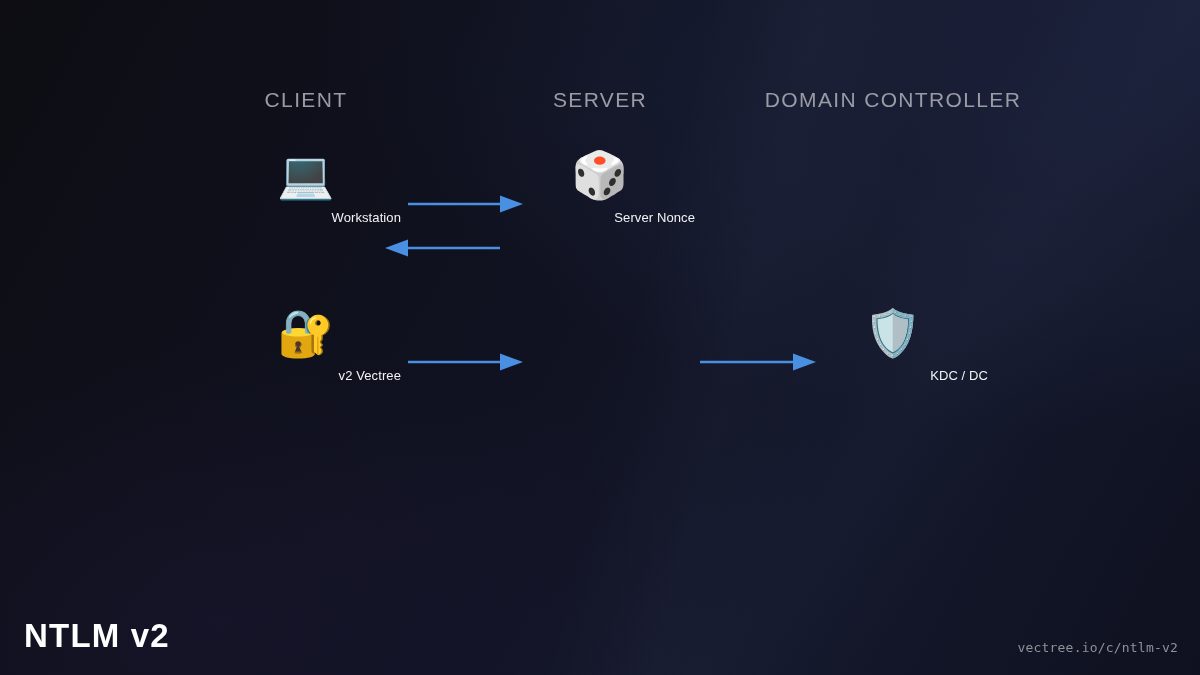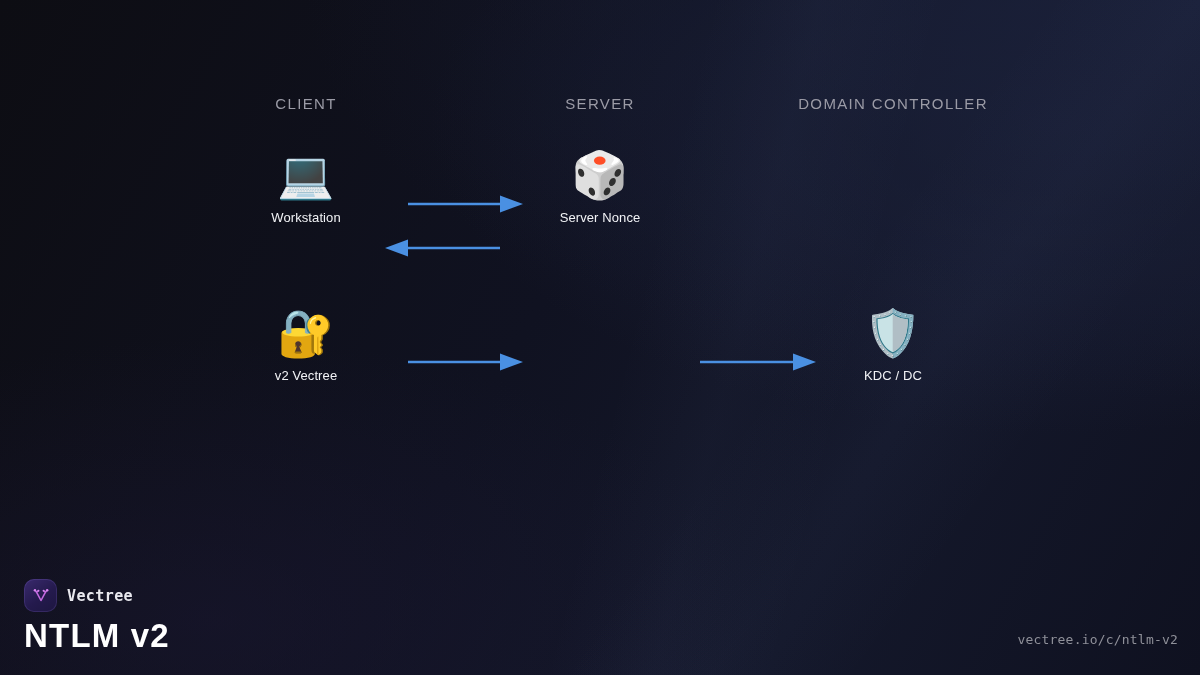--- a/index.html
+++ b/index.html
@@ -34,24 +34,24 @@
     inset: 0;
     background:
       linear-gradient(104deg, rgba(255,255,255,0.0) 52%, rgba(120,140,200,0.035) 60%, rgba(255,255,255,0.0) 69%),
       linear-gradient(126deg, rgba(255,255,255,0.0) 62%, rgba(120,140,200,0.028) 71%, rgba(255,255,255,0.0) 80%);
     pointer-events: none;
   }
 
   
   .lane-header {
     position: absolute;
-    top: 95px;
+    top: 88px;
     transform: translateX(-50%);
     color: #9b9ba6;
-    font-size: 15px;
+    font-size: 21px;
     letter-spacing: 1.35px;
     white-space: nowrap;
     text-transform: uppercase;
   }
 
   
   .node {
     position: absolute;
     transform: translateX(-50%);
     width: 190px;
@@ -64,20 +64,21 @@
     font-family: "DejaVu Sans", sans-serif;
     user-select: none;
   }
   .node-label {
     margin-top: 6px;
     color: #f2f3f6;
     font-size: 13px;
     line-height: 16px;
     letter-spacing: 0.1px;
     white-space: nowrap;
+    text-align: right;
   }
 
   
   .arrow {
     position: absolute;
     height: 22px;
     overflow: visible;
   }
   .arrow svg { display: block; overflow: visible; }
 
@@ -122,21 +123,21 @@
     color: #ffffff;
     font-family: Liberation Sans, sans-serif;
     font-size: 33px;
     font-weight: bold;
     letter-spacing: 1.2px;
     line-height: 38px;
   }
   #deck-url {
     position: absolute;
     right: 22px;
-    bottom: 28px;
+    bottom: 20px;
     color: #8f9099;
     font-family: "DejaVu Sans Mono", "Liberation Mono", monospace;
     font-size: 13px;
     letter-spacing: 0.2px;
   }
 </style>
 </head>
 <body>
 
 <div id="stage">
@@ -188,31 +189,17 @@
   </div>
 
   <div class="arrow" style="left:700px; top:352px; width:116px">
     <svg width="116" height="20" viewBox="0 0 116 20">
       <line x1="0" y1="10" x2="97" y2="10" stroke="#4a90e2" stroke-width="2.6"></line>
       <polygon points="93,1.5 116,10 93,18.5" fill="#4a90e2"></polygon>
     </svg>
   </div>
 
   <div id="footer">
-    <div id="brand">
-      <div class="logo-mark">
-        <svg width="20" height="20" viewBox="0 0 24 24" aria-hidden="true">
-          <path d="M6.6 7.3 L12 17.4 L17.4 7.3" fill="none" stroke="#c36ae0" stroke-width="1.9" stroke-linecap="round" stroke-linejoin="round"></path>
-          <path d="M6.6 7.3 L4.9 5.4 M6.6 7.3 L8.6 5.9" fill="none" stroke="#c36ae0" stroke-width="1.6" stroke-linecap="round"></path>
-          <path d="M17.4 7.3 L19.2 5.4 M17.4 7.3 L15.4 5.9" fill="none" stroke="#c36ae0" stroke-width="1.6" stroke-linecap="round"></path>
-          <circle cx="4.7" cy="5.1" r="1.5" fill="#d884ef"></circle>
-          <circle cx="8.9" cy="5.6" r="1.2" fill="#d884ef"></circle>
-          <circle cx="19.4" cy="5.1" r="1.5" fill="#d884ef"></circle>
-          <circle cx="15.1" cy="5.6" r="1.2" fill="#d884ef"></circle>
-        </svg>
-      </div>
-      <div class="brand-name">Vectree</div>
-    </div>
 
     <div id="deck-title">NTLM v2</div>
     <div id="deck-url">vectree.io/c/ntlm-v2</div>
   </div>
 </div>
 
 </body></html>

